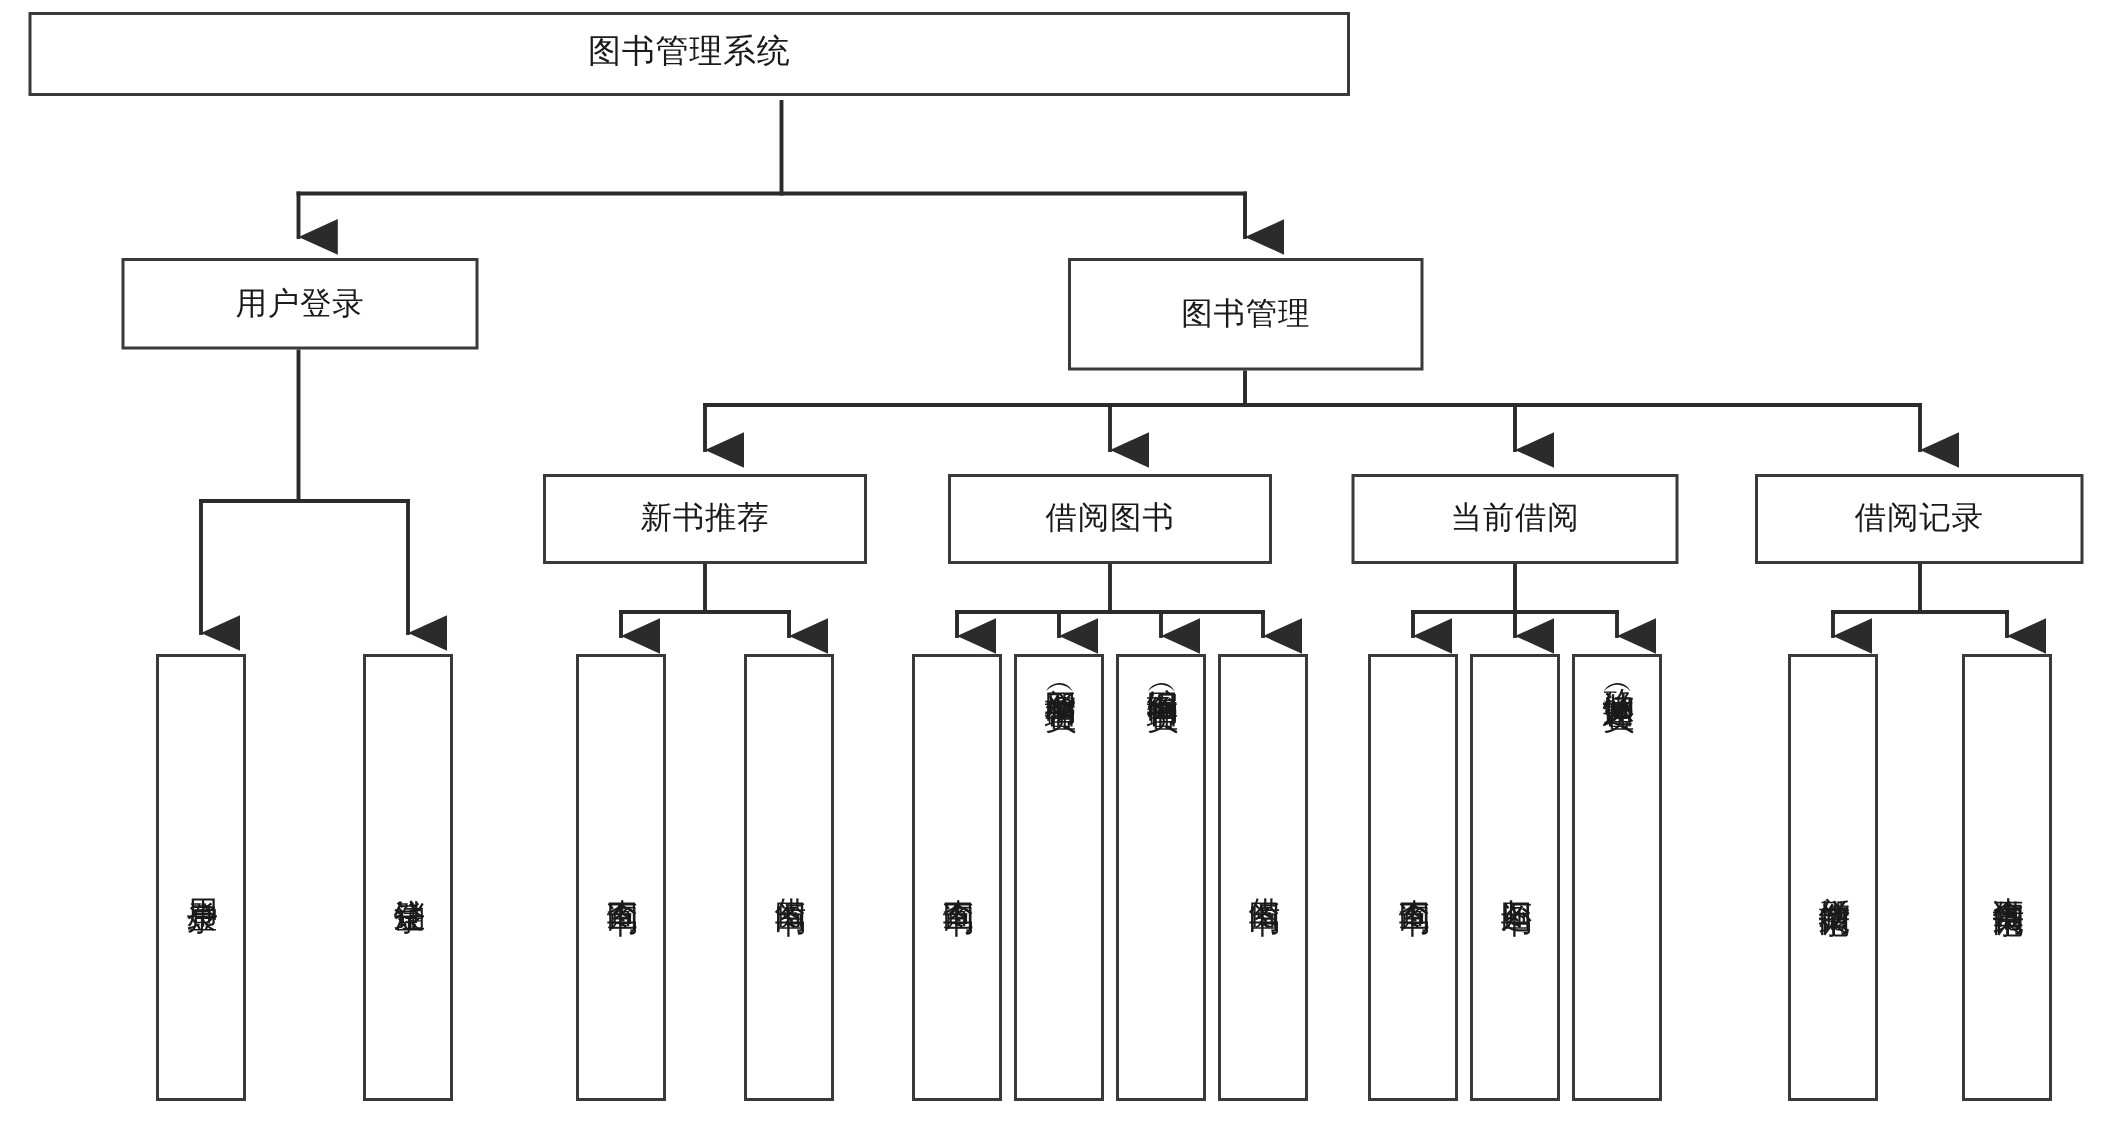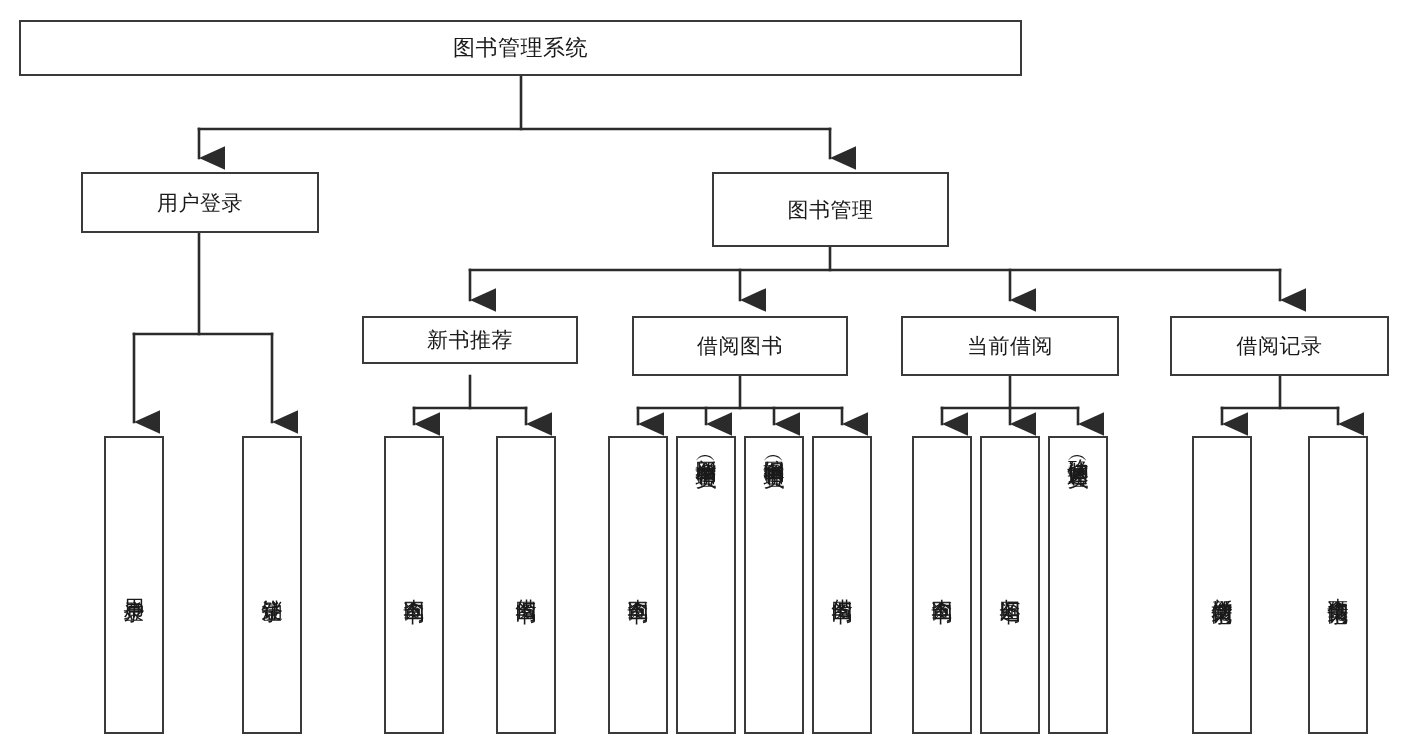--- a/index.html
+++ b/index.html
@@ -130,32 +130,32 @@
       <path d="M 1010 408 L 1010 424" marker-end="url(#arrowdown)"></path>
       <path d="M 1078 408 L 1078 424" marker-end="url(#arrowdown)"></path>
 
       <path d="M 1280 376 L 1280 408"></path>
       <path d="M 1222 408 L 1338 408"></path>
       <path d="M 1222 408 L 1222 424" marker-end="url(#arrowdown)"></path>
       <path d="M 1338 408 L 1338 424" marker-end="url(#arrowdown)"></path>
     </g>
   </svg>
 
-  <div class="node horiz root" style="left:19px; top:20px; width:1003px; height:56px;">
+  <div class="node horiz root" style="left:19px; top:8px; width:881px; height:56px;font-family:Liberation Mono, monospace;">
     <span class="node-label">图书管理系统</span>
   </div>
 
   <div class="node horiz" style="left:81px; top:172px; width:238px; height:61px;">
     <span class="node-label">用户登录</span>
   </div>
   <div class="node horiz" style="left:712px; top:172px; width:237px; height:75px;">
     <span class="node-label">图书管理</span>
   </div>
 
-  <div class="node horiz" style="left:362px; top:316px; width:216px; height:48px;">
+  <div class="node horiz" style="left:362px; top:316px; width:216px; height:60px;">
     <span class="node-label">新书推荐</span>
   </div>
   <div class="node horiz" style="left:632px; top:316px; width:216px; height:60px;">
     <span class="node-label">借阅图书</span>
   </div>
   <div class="node horiz" style="left:901px; top:316px; width:218px; height:60px;">
     <span class="node-label">当前借阅</span>
   </div>
   <div class="node horiz" style="left:1170px; top:316px; width:219px; height:60px;">
     <span class="node-label">借阅记录</span>

